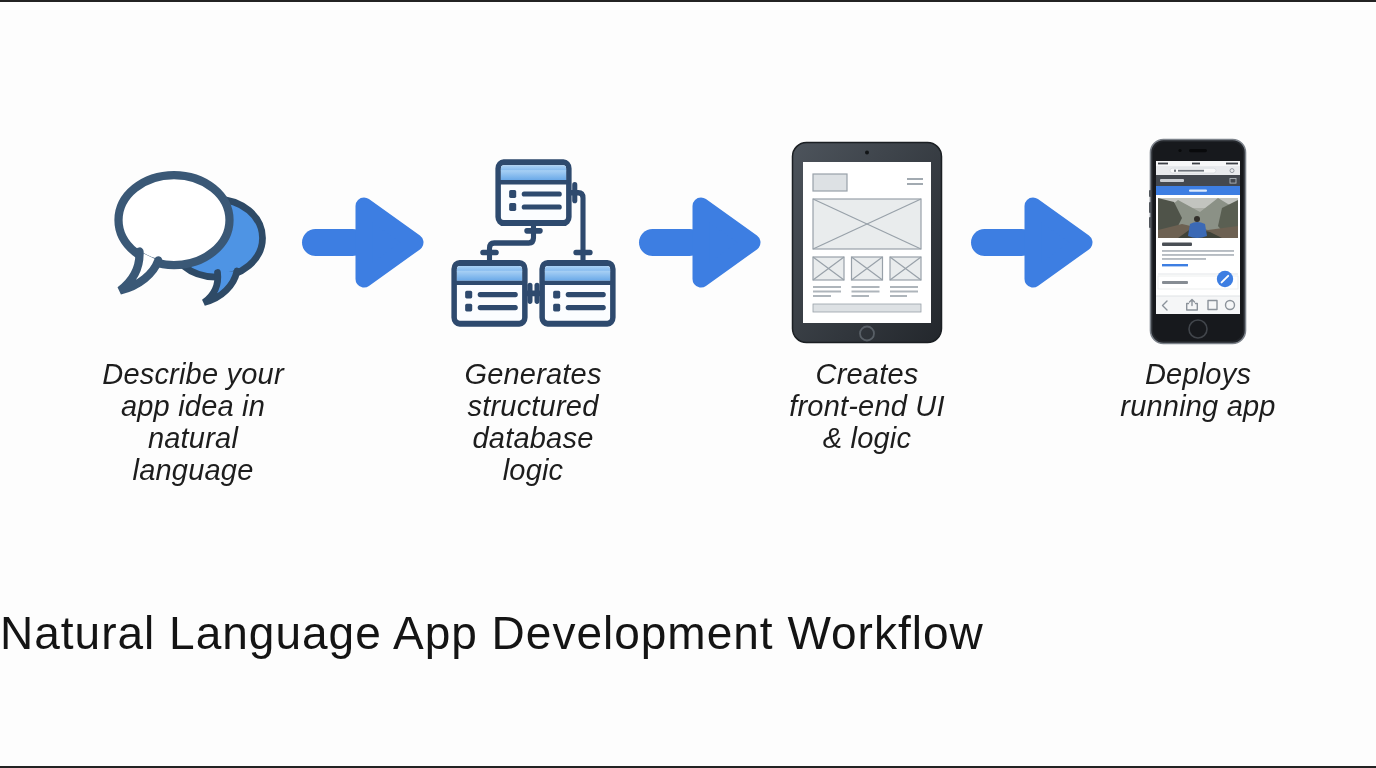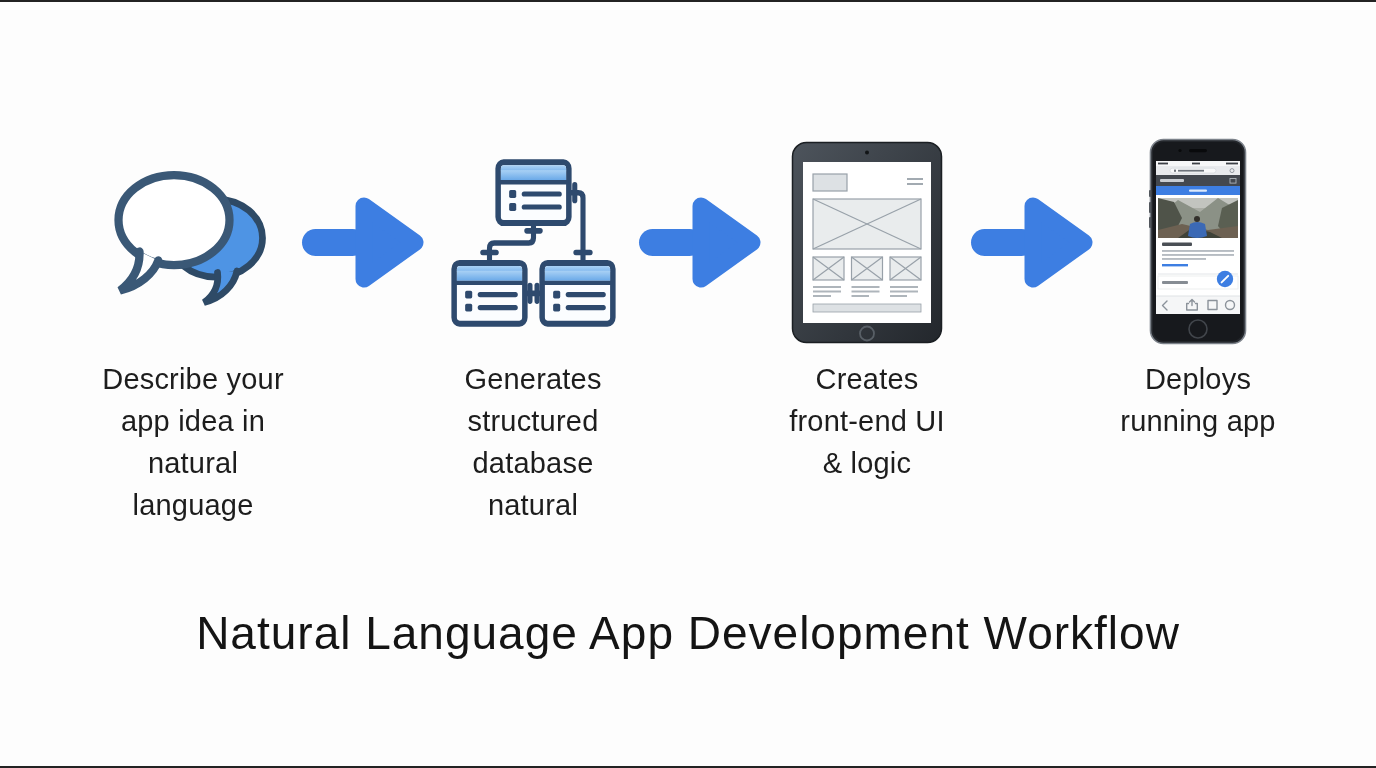--- a/index.html
+++ b/index.html
@@ -17,30 +17,30 @@
   .arrow-box{position:absolute;width:132px;height:105px;}
   .a1{left:297px;top:190px;}
   .a2{left:634px;top:190px;}
   .a3{left:966px;top:190px;}
   .chat-box{left:105px;top:163px;width:165px;height:150px;}
   .schema-box{left:451px;top:158px;width:165px;height:170px;}
   .tablet-box{left:791px;top:141px;width:152px;height:203px;}
   .phone-box{left:1148px;top:138px;width:100px;height:207px;}
   .step-label{
     position:absolute;top:358px;
-    font-size:29px;line-height:42px;letter-spacing:.2px;
-    color:#1d1d1d;text-align:center;white-space:pre-line;
+    font-size:29px;line-height:32px;letter-spacing:.2px;
+    color:#1d1d1d;text-align:center;white-space:pre-line;font-style:italic;
   }
   .l1{left:53px;width:280px;}
   .l2{left:413px;width:240px;}
   .l3{left:742px;width:250px;}
   .l4{left:1073px;width:250px;}
   .title{
     position:absolute;top:606px;left:0;right:0;
-    text-align:center;font-size:46px;letter-spacing:1px;
+    text-align:left;font-size:46px;letter-spacing:1px;
     color:#141414;
   }
   svg{display:block;width:100%;height:100%;}
 </style>
 </head>
 <body>
 
 <div class="canvas">
   <div class="edge edge-top"></div>
 
@@ -234,21 +234,21 @@
     </svg>
   </div>
 
   <div class="step-label l1">Describe your
 app idea in
 natural
 language</div>
   <div class="step-label l2">Generates
 structured
 database
-natural</div>
+logic</div>
   <div class="step-label l4">Deploys
 running app</div>
   <div class="step-label l3">Creates
 front-end UI
 &amp; logic</div>
 
   <div class="title">Natural Language App Development Workflow</div>
 
   <div class="edge edge-bottom"></div>
 </div>

